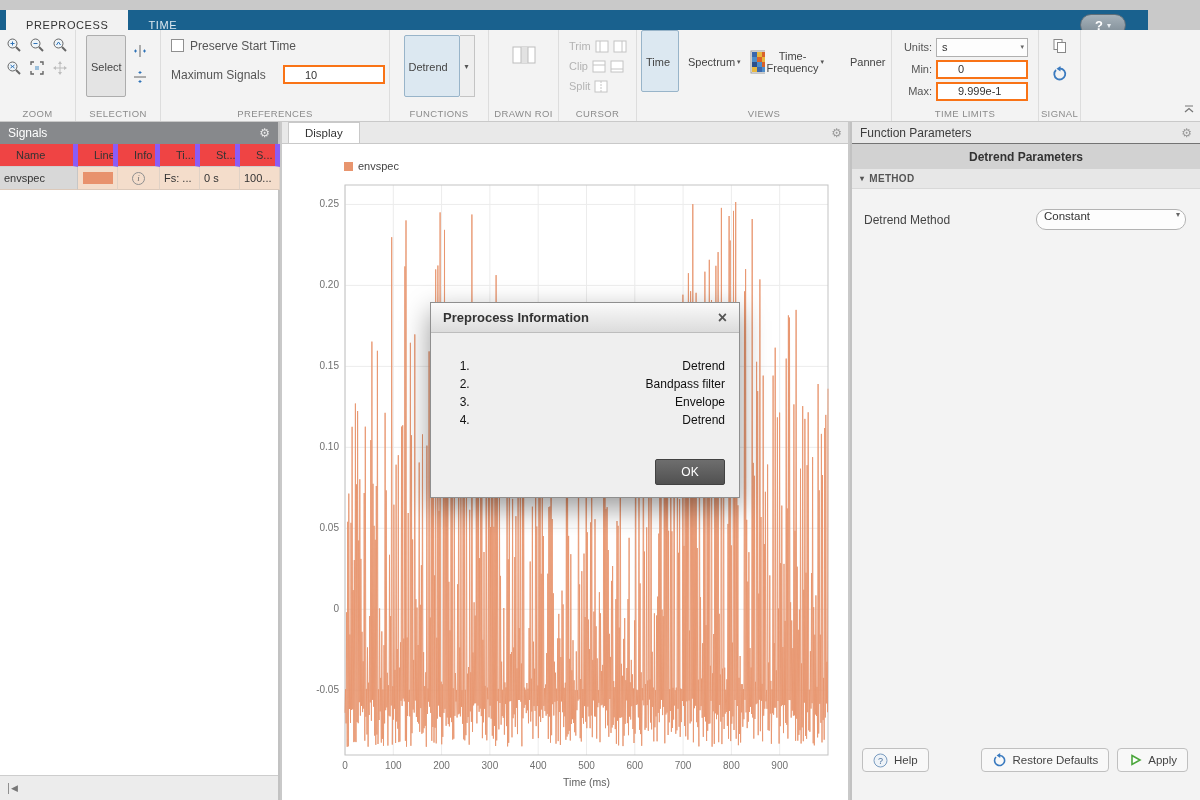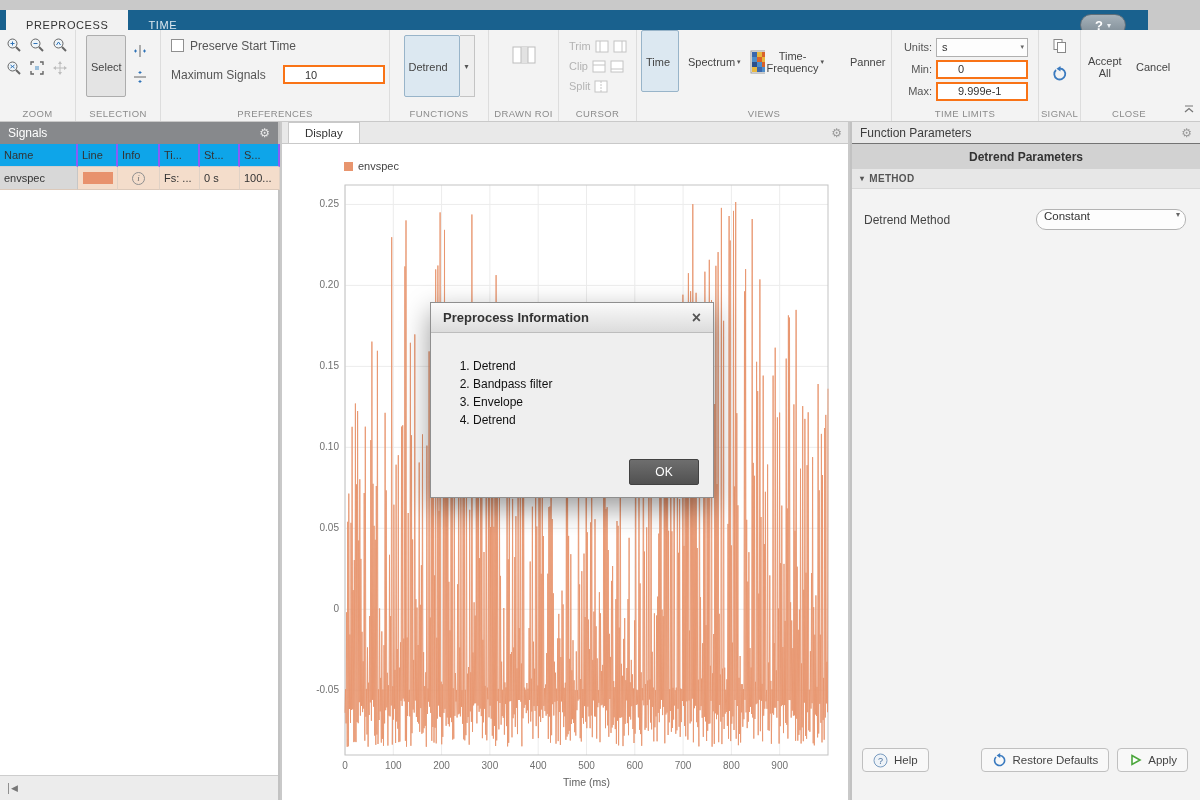--- a/index.html
+++ b/index.html
@@ -48,21 +48,21 @@
 
   
   .panel-head { height:22px; display:flex; align-items:center; padding:0 8px; font-size:12px; }
   .gear { margin-left:auto; font-size:12px; color:#9a9a9a; }
 
   .signals { position:absolute; left:0; top:122px; width:280px; bottom:0; background:#fff; border-right:2px solid #c2c2c2; display:flex; flex-direction:column; }
   .signals .panel-head { background:#87898c; color:#fff; }
   .signals .panel-head .gear { color:#e8e8e8; }
   .sig-table { font-size:11px; }
   .sig-hrow, .sig-drow { display:grid; grid-template-columns:78px 40px 42px 40px 40px 40px; }
-  .sig-hcell { height:23px; line-height:22px; padding:0 4px; background:#0ea5e9; border-right:2px solid #8b5cf6; border-bottom:1px solid #cfcfcf; color:#333; overflow:hidden; white-space:nowrap; }
+  .sig-hcell { height:23px; line-height:22px; padding:0 16px; background:#ef4444; border-right:5px solid #8b5cf6; border-bottom:1px solid #cfcfcf; color:#333; overflow:hidden; white-space:nowrap; }
   .sig-dcell { height:23px; display:flex; align-items:center; padding:0 4px; border-right:1px solid #e0d2c6; border-bottom:1px solid #dcc9ba; background:#f4ddcb; overflow:hidden; white-space:nowrap; }
   .sig-dcell.name { background:#d8d8d8; border-right-color:#c6c6c6; }
   .swatch { width:30px; height:12px; background:#e8926d; margin:0 auto; }
   .info-dot { width:13px; height:13px; border-radius:50%; border:1px solid #8f8f8f; color:#6f6f6f; font-size:9px; display:flex; align-items:center; justify-content:center; margin:0 auto; font-style:italic; font-family:"Liberation Serif",serif; }
   .sig-footer { margin-top:auto; height:25px; background:#ececec; border-top:1px solid #cdcdcd; display:flex; align-items:center; padding-left:8px; color:#777; font-size:9px; gap:2px; }
 
   .display { position:absolute; left:282px; top:122px; width:566px; bottom:0; background:#fff; display:flex; flex-direction:column; }
   .disp-tabs { height:22px; background:#e9e9e9; border-bottom:1px solid #c9c9c9; display:flex; align-items:flex-end; padding:0 6px; }
   .disp-tab { background:#fff; border:1px solid #c9c9c9; border-bottom:none; height:21px; line-height:20px; padding:0 16px; font-size:11.5px; color:#333; }
   .disp-tabs .gear { margin-left:auto; margin-bottom:3px; }
@@ -79,21 +79,21 @@
   .method-bar .caret { font-size:8px; color:#555; }
   .method-row { display:flex; align-items:center; justify-content:space-between; margin:20px 14px 0 12px; }
   .dd { position:relative; width:150px; height:21px; background:#fdfdfd; border:1px solid #b3b3b3; border-radius:10px; display:flex; align-items:flex-start; padding:0 18px 0 7px; font-size:11.5px; color:#333; }
   .dd .caret { position:absolute; right:5px; font-size:8px; color:#666; }
   .params-footer { position:absolute; left:10px; right:12px; bottom:28px; display:flex; align-items:center; }
   .pbtn { height:24px; border:1px solid #c0c0c0; border-radius:4px; background:#f8f8f8; display:flex; align-items:center; gap:6px; padding:0 10px; font-size:11.5px; color:#444; }
   .pbtn + .pbtn { margin-left:8px; }
   .spacer { flex:1; }
 
   
-  .dialog { position:absolute; left:430px; top:302px; width:284px; height:196px; background:#efefef; border:1px solid #8f8f8f; box-shadow:0 10px 26px rgba(0,0,0,.40); }
+  .dialog { position:absolute; left:430px; top:302px; width:310px; height:196px; background:#efefef; border:1px solid #8f8f8f; box-shadow:0 10px 26px rgba(0,0,0,.40);text-align:right; }
   .dlg-title { height:30px; background:linear-gradient(#fafafa,#dcdcdc); border-bottom:1px solid #bdbdbd; display:flex; align-items:center; padding:0 12px; font-weight:bold; font-size:13px; color:#333; }
   .dlg-close { margin-left:auto; font-size:16px; color:#555; line-height:16px; }
   .dlg-body { padding:12px 14px 0 14px; }
   .dlg-sub { font-style:italic; font-size:12px; color:#222; }
   .dlg-list { margin:14px 0 0 28px; font-size:12px; color:#111; }
   .dlg-list li { margin-bottom:4px; }
   .dlg-ok { position:absolute; right:14px; bottom:12px; width:70px; height:26px; background:linear-gradient(#6e6e6e,#515151); border:1px solid #424242; border-radius:2px; color:#fff; font-size:12px; display:flex; align-items:center; justify-content:center; }
 </style>
 </head>
 <body>
@@ -350,39 +350,20 @@
         <div class="mini-btn">
             <svg width="16" height="16">
               <path d="M4,4 A5.5,5.5 0 1 0 8,2.5" fill="none" stroke="#3a7abf" stroke-width="1.8"></path>
               <polygon points="8.5,0 8.5,5.5 4.5,2.8" fill="#3a7abf"></polygon>
             </svg>
           </div>
       </div>
       <div class="sec-label">SIGNAL</div>
     </div>
 
-    <div class="section" style="width:96px; border-right:none;">
-      <div class="sec-body" style="display:flex; gap:2px; justify-content:center;">
-        <div class="btn-tool" style="width:46px;height:62px">
-          <svg width="24" height="20">
-              <path d="M3,10 l3.5,3.5 L13,5" fill="none" stroke="#8cc87f" stroke-width="2.4"></path>
-              <path d="M9,10 l3.5,3.5 L19,5" fill="none" stroke="#4ba63c" stroke-width="2.4"></path>
-            </svg>
-          <span style="line-height:12px">Accept All</span>
-        </div>
-        <div class="btn-tool" style="width:44px;height:62px">
-          <svg width="22" height="20">
-              <line x1="4" y1="3" x2="17" y2="16" stroke="#7b9cc9" stroke-width="3.2" stroke-linecap="round"></line>
-              <line x1="17" y1="3" x2="4" y2="16" stroke="#7b9cc9" stroke-width="3.2" stroke-linecap="round"></line>
-            </svg>
-          <span>Cancel</span>
-        </div>
-      </div>
-      <div class="sec-label">CLOSE</div>
-    </div>
 
     <div class="ribbon-collapse">
       <svg width="12" height="10">
           <line x1="2" y1="2" x2="10" y2="2" stroke="#777"></line>
           <path d="M2,8 L6,4.5 L10,8" fill="none" stroke="#777" stroke-width="1.3"></path>
         </svg>
     </div>
   </div>
 
   <div class="signals">

